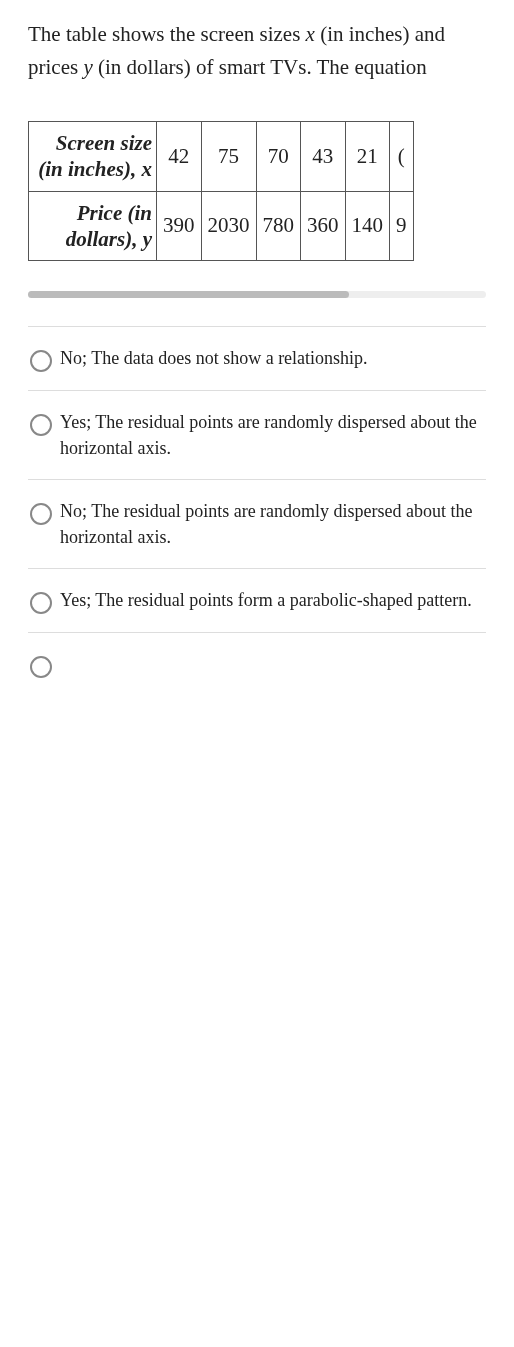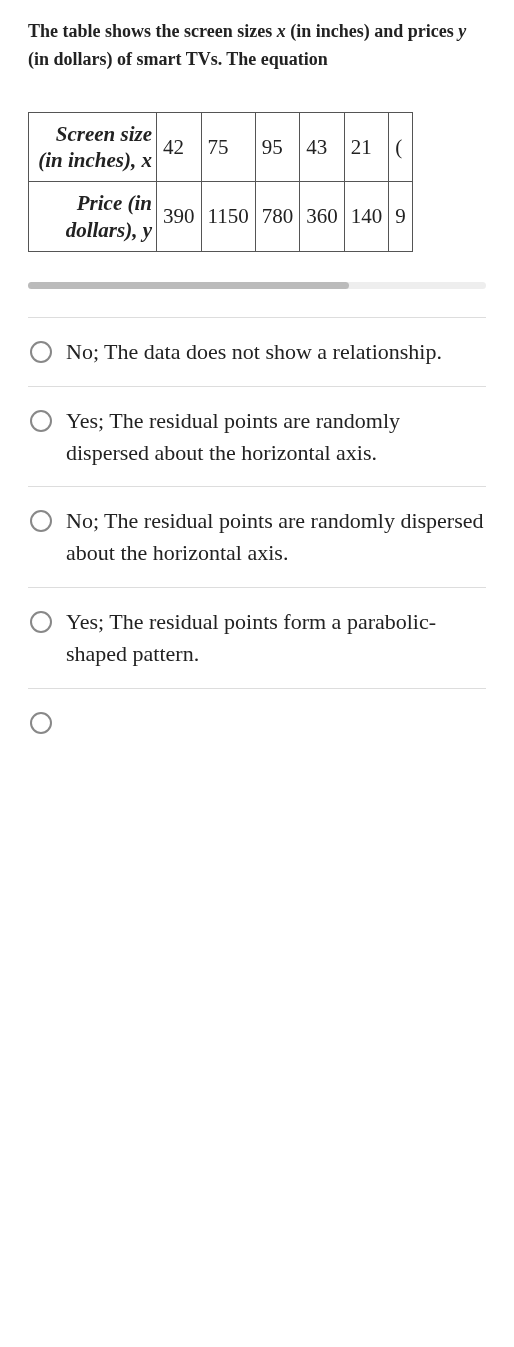--- a/index.html
+++ b/index.html
@@ -8,40 +8,39 @@
     padding: 0;
     font-family: Georgia, 'Times New Roman', serif;
     color: #222;
     width: 514px;
     background: #fff;
   }
   .content {
     padding: 18px 28px 20px 28px;
   }
   .prompt {
-    font-size: 18px;
+    font-size: 21px;
     line-height: 1.55;
     margin-bottom: 2px;
-    font-weight: bold;
   }
   .prompt .italic { font-style: italic; }
   .table-wrap {
     overflow-x: hidden;
     margin-top: 38px;
     margin-bottom: 30px;
     width: 100%;
   }
   table {
     border-collapse: collapse;
     font-size: 21px;
   }
   td {
     border: 1px solid #555;
     padding: 8px 6px;
-    text-align: left;
+    text-align: center;
     vertical-align: middle;
     white-space: nowrap;
   }
   td.rowhead {
     text-align: right;
     font-style: italic;
     font-weight: bold;
     padding: 8px 4px 8px 4px;
     line-height: 1.25;
     width: 128px;
@@ -61,24 +60,24 @@
     border-radius: 4px;
     position: absolute;
     left: 0; top: 0;
   }
   .options {
     border-top: 1px solid #ddd;
   }
   .option {
     display: flex;
     align-items: flex-start;
-    gap: 14px;
+    gap: 8px;
     padding: 18px 2px 18px 2px;
     border-bottom: 1px solid #ddd;
-    font-size: 22px;
+    font-size: 18px;
     line-height: 1.45;
   }
   .option:last-child { border-bottom: none; }
   .radio {
     flex: 0 0 22px;
     width: 22px; height: 22px;
     border: 2px solid #888;
     border-radius: 50%;
     margin-top: 5px;
     background: #fff;
@@ -97,31 +96,31 @@
 
   <div class="table-wrap">
     <table>
       <tbody>
           <tr>
         <td class="rowhead">
           <span> Screen size (in inches), x</span>
         </td>
         <td>42</td>
         <td>75</td>
-        <td>95</td>
+        <td>70</td>
         <td>43</td>
         <td>21</td>
         <td>(</td>
       </tr>
       <tr>
         <td class="rowhead">
           <span> Price (in dollars), y</span>
         </td>
         <td>390</td>
-        <td>1150</td>
+        <td>2030</td>
         <td>780</td>
         <td>360</td>
         <td>140</td>
         <td>9</td>
       </tr>
     </tbody>
       </table>
   </div>
 
   <div class="scroll-track">

